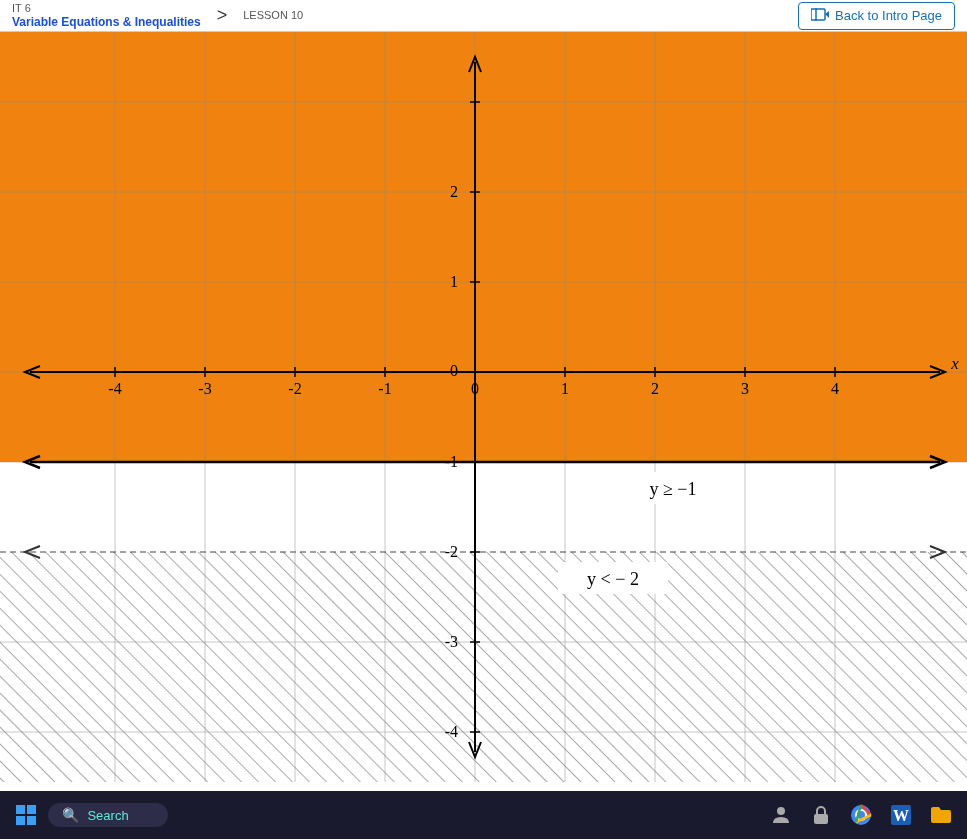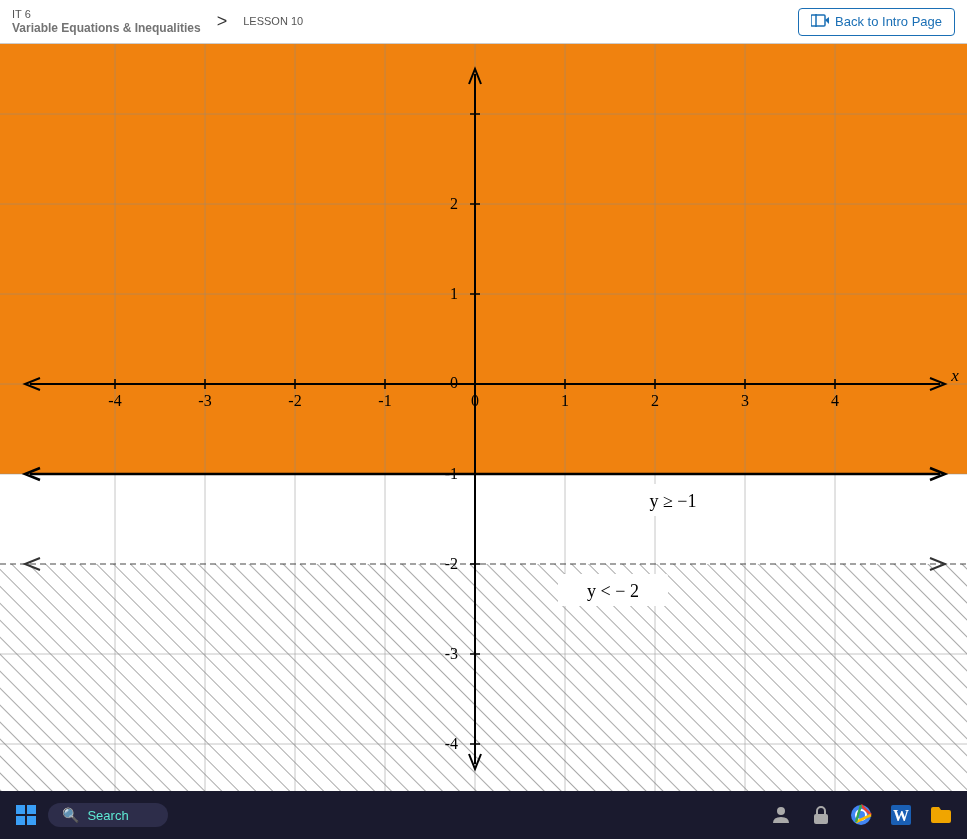--- a/index.html
+++ b/index.html
@@ -5,21 +5,21 @@
     * { margin: 0; padding: 0; box-sizing: border-box; }
     body { width: 967px; height: 839px; background: #fff; font-family: Arial, sans-serif; overflow: hidden; position: relative; }
 
     
     #topbar {
       display: flex;
       align-items: center;
       padding: 6px 12px;
       background: #fff;
       border-bottom: 1px solid #ccc;
-      height: 44px;
+      height: 32px;
       gap: 8px;
     }
     #topbar .unit-info {
       display: flex;
       flex-direction: column;
       font-size: 11px;
       color: #333;
       line-height: 1.3;
     }
     #topbar .lesson-info {
@@ -101,21 +101,21 @@
       cursor: pointer;
       border-radius: 4px;
     }
   </style>
 </head>
 <body>
 
 <div id="topbar">
   <div class="unit-info">
     <span style="font-size:11px;color:#555;">IT 6</span>
-    <span style="font-size:12px;font-weight:bold;color:#737373;">Variable Equations &amp; Inequalities</span>
+    <span style="font-size:12px;font-weight:bold;color:#1d4ed8;">Variable Equations &amp; Inequalities</span>
   </div>
   <span style="font-size:18px;color:#333;margin:0 8px;">&gt;</span>
   <div class="lesson-info">
     <span style="font-size:11px;color:#555;">LESSON 10</span>
   </div>
   <button class="back-btn">
     <svg width="18" height="16" viewBox="0 0 18 16">
       <rect x="0" y="1" width="14" height="11" rx="1" fill="none" stroke="#1a6fb5" stroke-width="1.5"></rect>
       <line x1="5" y1="0" x2="5" y2="13" stroke="#1a6fb5" stroke-width="1.5"></line>
       <polyline points="14,6 18,3 18,10" fill="#1a6fb5"></polyline>

